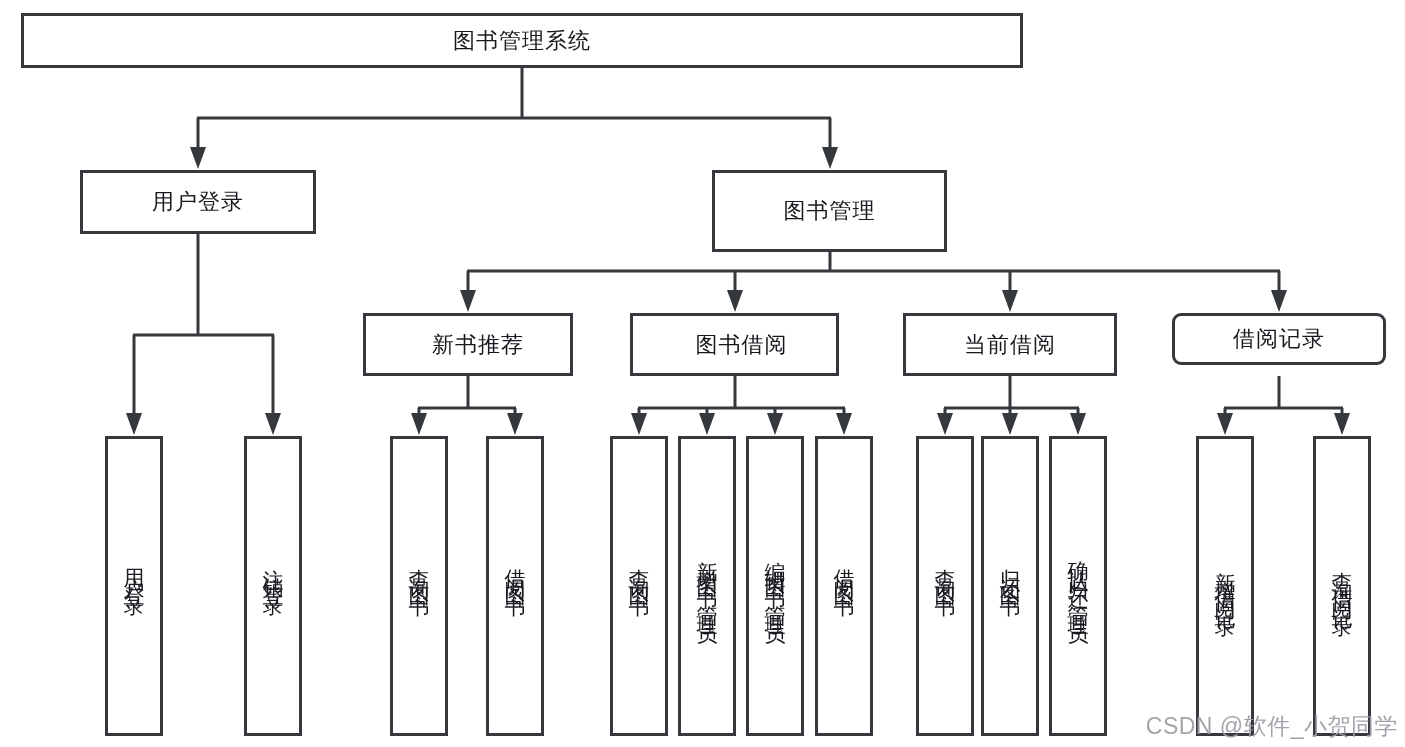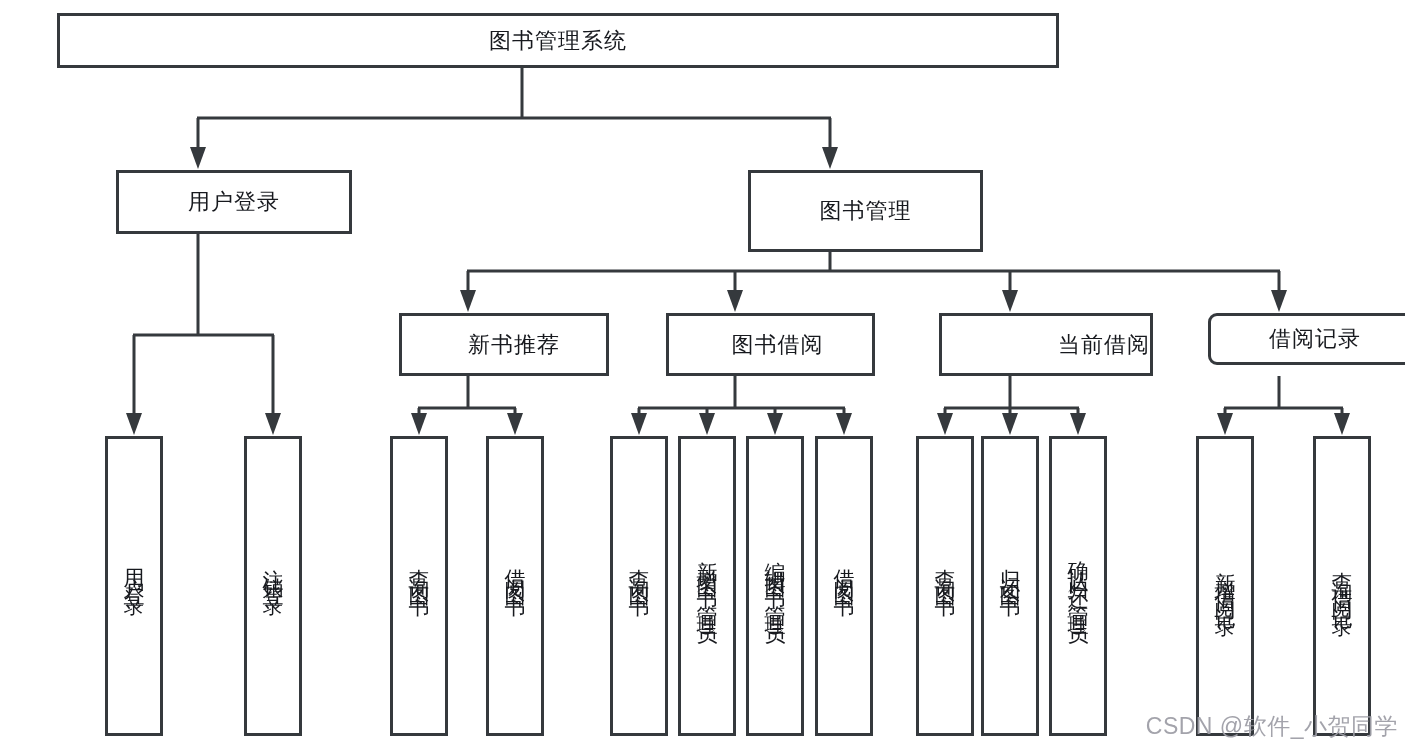--- a/index.html
+++ b/index.html
@@ -10,21 +10,21 @@
     font-family:"Liberation Sans","DejaVu Sans",sans-serif;
     overflow:hidden;
   }
   #wires{position:absolute;left:0;top:0;width:1405px;height:747px;}
   .hbox{
     position:absolute;
     box-sizing:border-box;
     border:3px solid #35393d;
     background:#ffffff;
     display:flex;align-items:center;justify-content:center;
-    font-size:22px;letter-spacing:1px;color:#17191e;margin-left:36px;
+    font-size:22px;letter-spacing:1px;color:#17191e;
   }
   .vbox{
     position:absolute;
     box-sizing:border-box;
     border:3px solid #35393d;
     background:#ffffff;
     display:flex;align-items:center;justify-content:center;
   }
   .vbox span{
     writing-mode:vertical-rl;
@@ -36,21 +36,21 @@
   }
   .v4 span{transform:translateY(-16px);}
   .v6 span{transform:translateY(-4px);}
   .v9 span{transform:translateY(-2px);}
   
   #root-box   {left:21px;  top:13px;  width:1002px; height:55px;}
   #login-box  {left:80px;  top:170px; width:236px;  height:64px;}
   #mgmt-box   {left:712px; top:170px; width:235px;  height:82px;}
   #rec-box    {left:363px; top:313px; width:210px;  height:63px;padding-left:20px;}
   #borrow-box {left:630px; top:313px; width:209px;  height:63px;padding-left:14px;}
-  #current-box{left:903px; top:313px; width:214px;  height:63px;justify-content:flex-end;}
+  #current-box{left:903px; top:313px; width:214px;  height:63px;}
   #records-box{left:1172px;top:313px; width:214px;  height:52px;border-radius:9px;}
   .leaf{top:436px;width:58px;height:300px;}
   #leaf-login-user   {left:105px;}
   #leaf-login-logout {left:244px;}
   #leaf-rec-query    {left:390px;}
   #leaf-rec-borrow   {left:486px;}
   #leaf-borrow-query {left:610px;}
   #leaf-borrow-add   {left:678px;}
   #leaf-borrow-edit  {left:746px;}
   #leaf-borrow-borrow{left:815px;}

